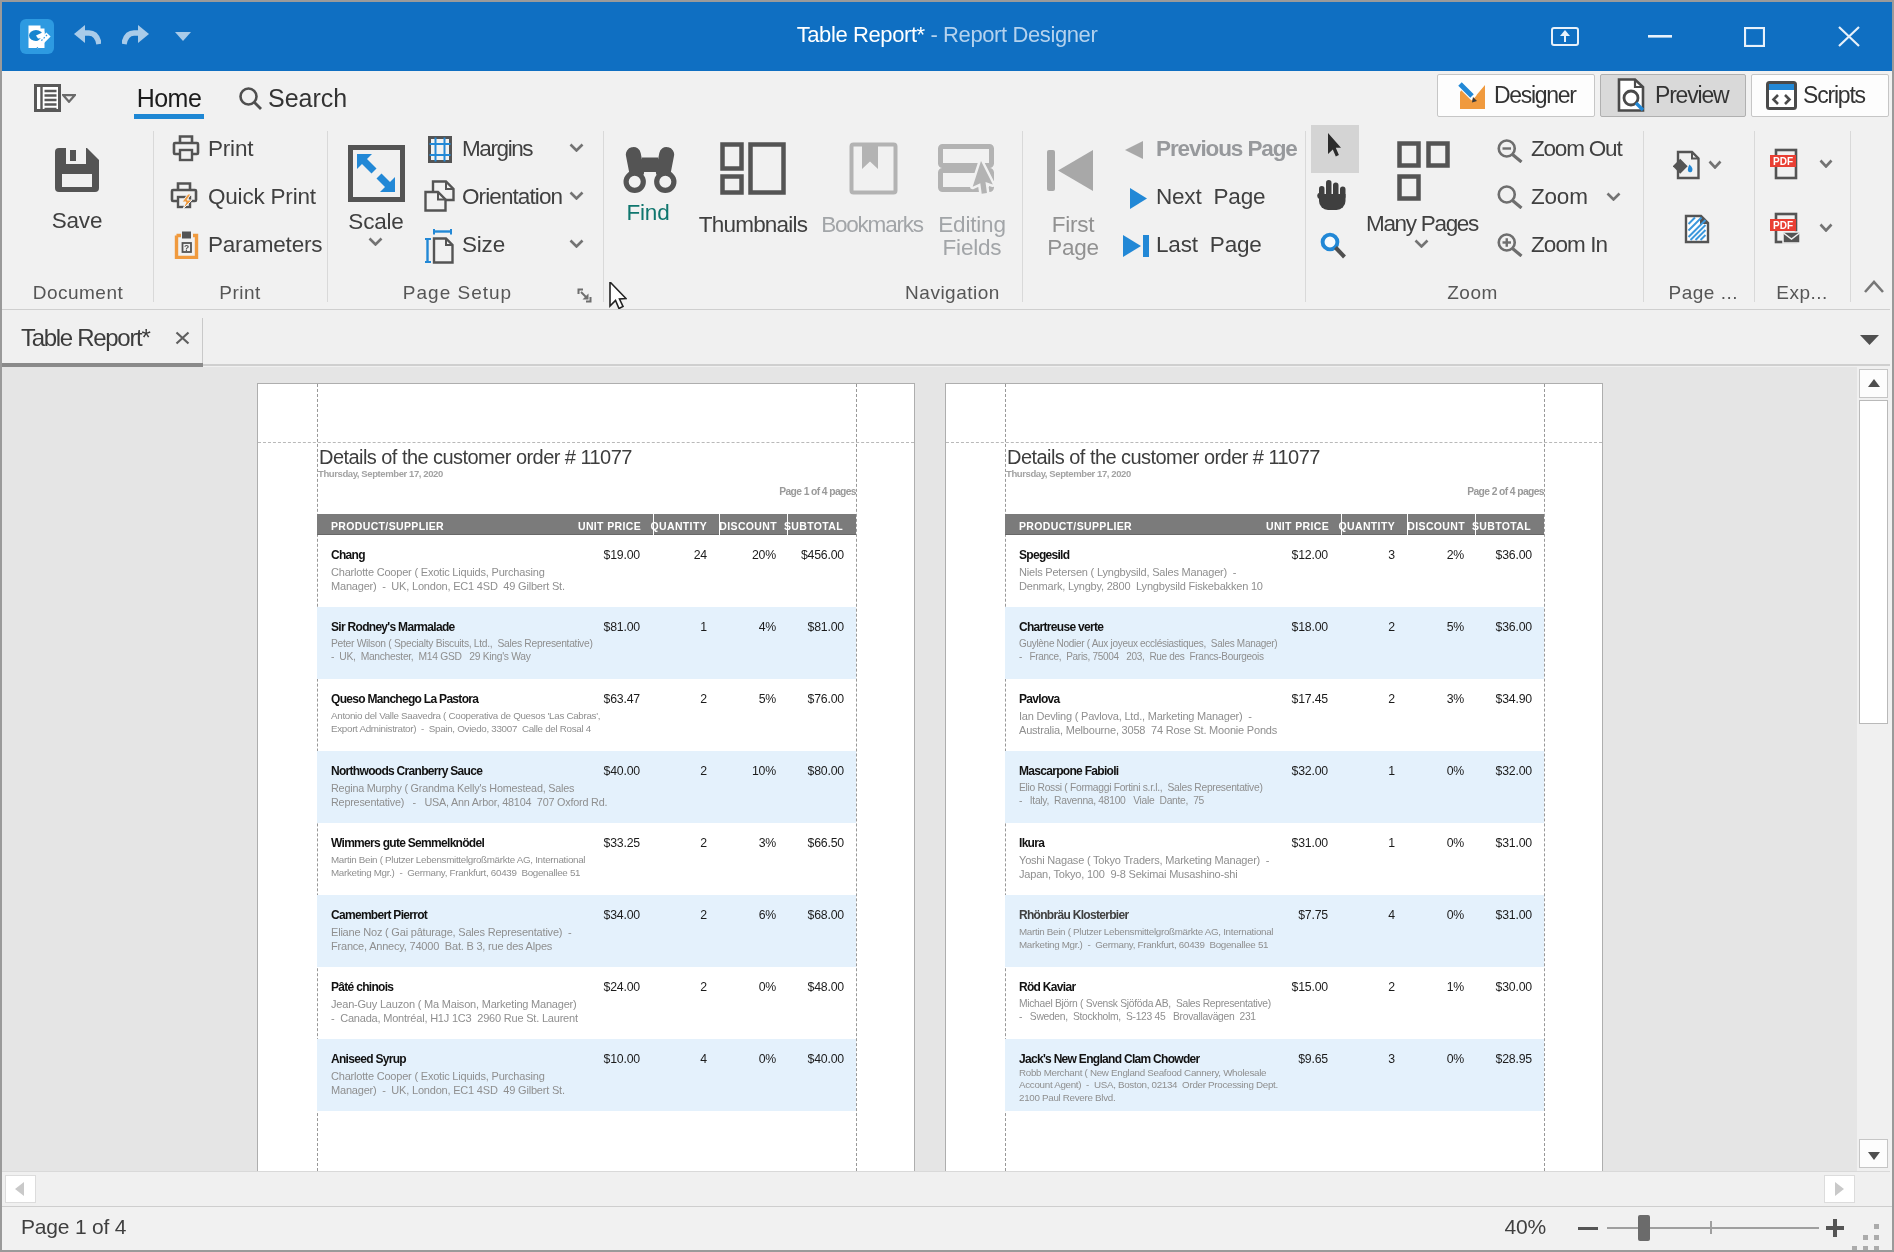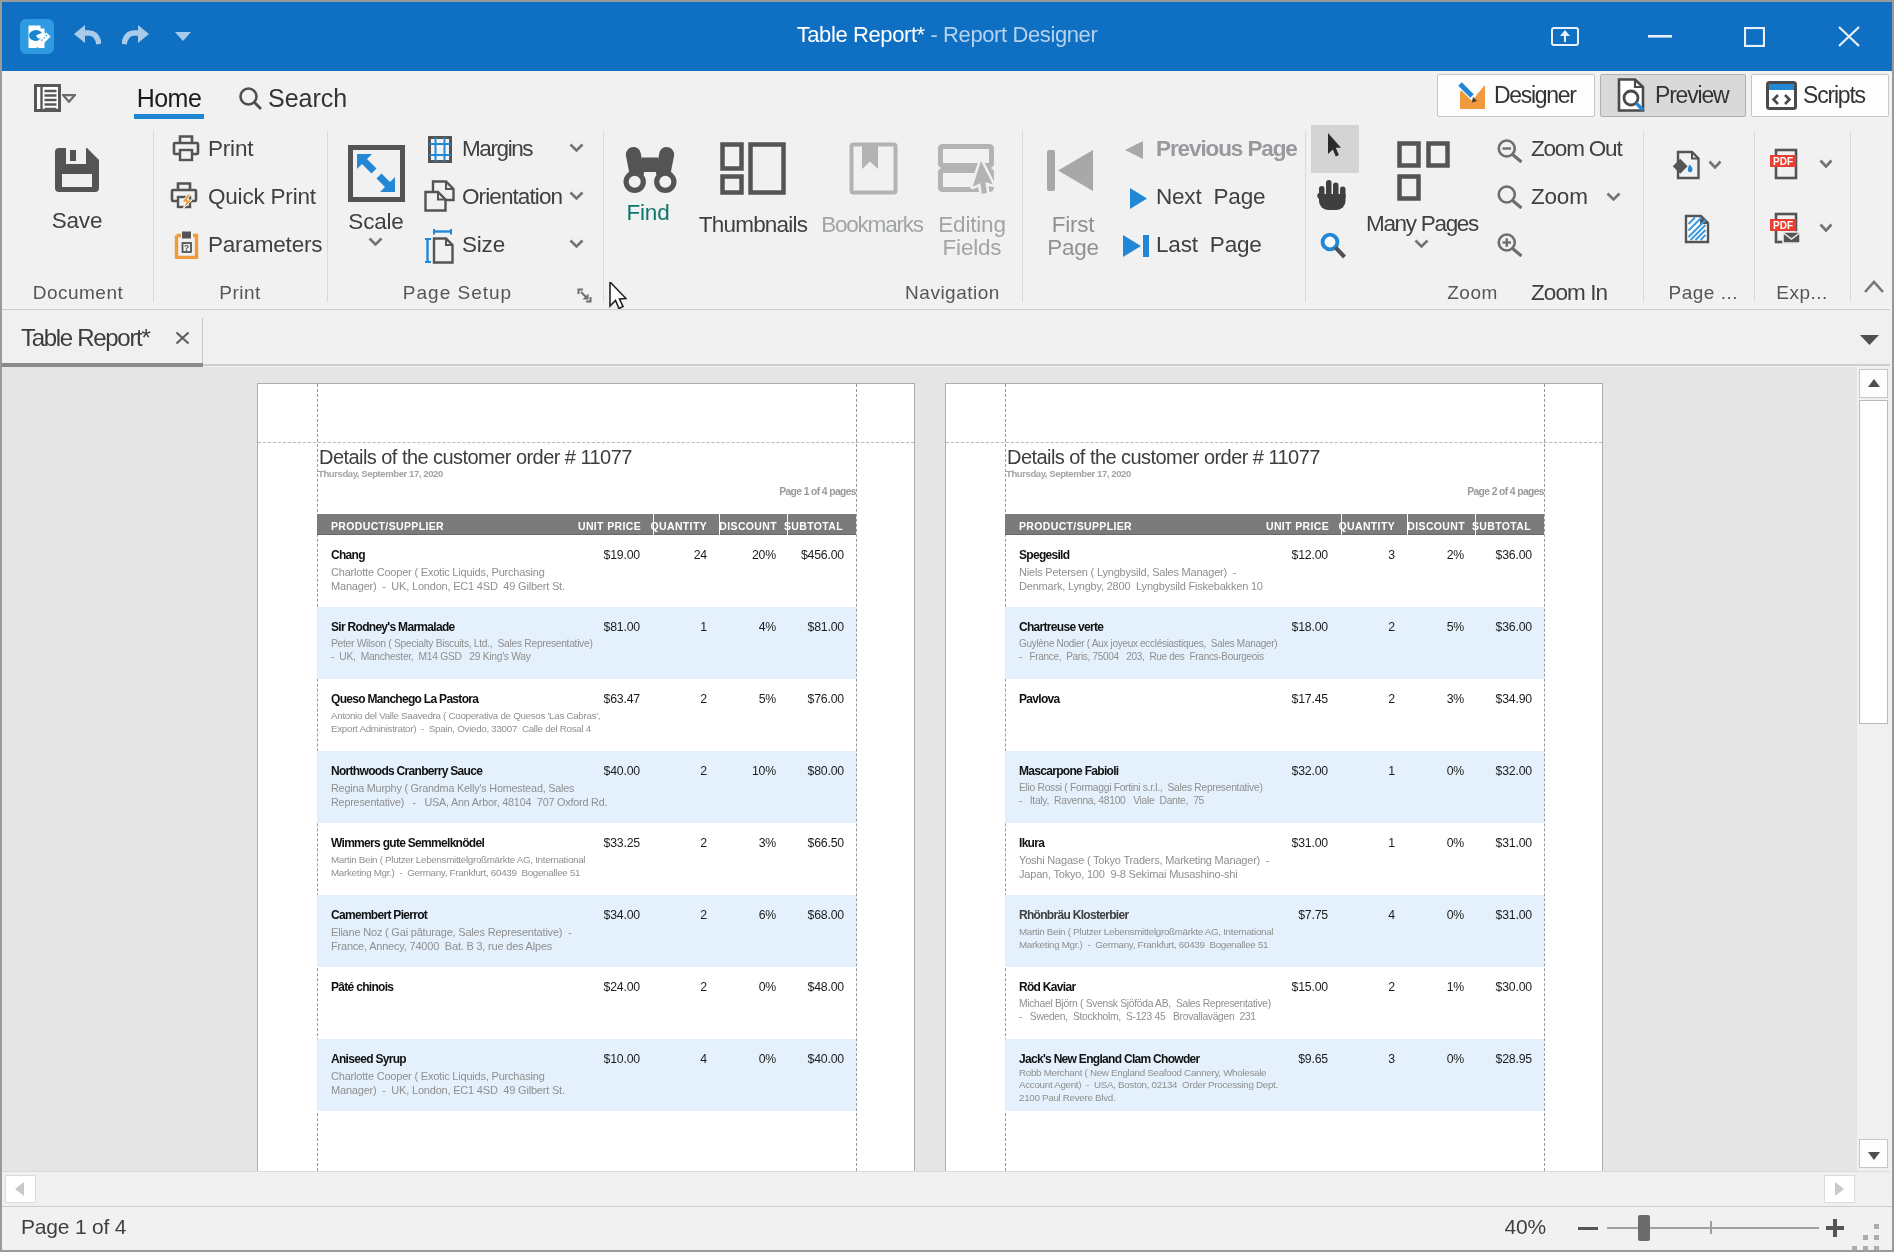--- a/index.html
+++ b/index.html
@@ -261,21 +261,21 @@
 <div style="position:absolute;left:1531px;top:184px;width:100px;height:26px;font-size:22.5px;color:#404040;letter-spacing:-0.2px;">Zoom</div>
 <svg style="position:absolute;left:1606px;top:192px;" width="15" height="9" viewBox="0 0 15 9">
       <polyline points="1.5,1.5 7.5,7.5 13.5,1.5" fill="none" stroke="#737373" stroke-width="2.6"></polyline>
     </svg>
 <svg style="position:absolute;left:1497px;top:233px;" width="27" height="24" viewBox="0 0 27 24">
 <circle cx="9.75" cy="9.5" r="8" fill="none" stroke="#6e6e6e" stroke-width="2.6"></circle>
 <path d="M15.5 15.5 L24.5 23" stroke="#6e6e6e" stroke-width="3.2"></path>
       <path d="M5.5 9.5 H14" stroke="#6e6e6e" stroke-width="2.4"></path>
       <path d="M9.75 5.25 V13.75" stroke="#6e6e6e" stroke-width="2.4"></path>
     </svg>
-<div style="position:absolute;left:1531px;top:232px;width:140px;height:26px;font-size:22.5px;color:#404040;letter-spacing:-0.9px;margin-top:48px;">Zoom In</div>
+<div style="position:absolute;left:1531px;top:232px;width:140px;height:26px;font-size:22.5px;color:#404040;letter-spacing:-0.9px;">Zoom In</div>
 <div style="position:absolute;left:1400px;top:282px;width:145px;height:22px;font-size:19px;color:#565656;letter-spacing:0.5px;text-align:center;">Zoom</div>
 <svg style="position:absolute;left:1673px;top:150px;" width="27" height="30" viewBox="0 0 27 30">
 <path d="M5 2 H19 L25.5 8.5 V28 H5 Z" fill="#f1f1f1" stroke="#545454" stroke-width="2.4"></path>
 <path d="M19 2 V8.5 H25.5" fill="none" stroke="#545454" stroke-width="2"></path>
 <rect x="2" y="11" width="10.5" height="10.5" transform="rotate(45 7.2 16.2)" fill="#545454"></rect>
 <path d="M16.5 14.5 q4.5 4 2.3 7.2 q-3.5 1.8 -4 -1.8 q0 -2.6 1.7 -5.4" fill="#2288d6"></path>
     </svg>
 <svg style="position:absolute;left:1708px;top:160px;" width="14" height="9" viewBox="0 0 14 9">
       <polyline points="1.5,1.5 7.0,7.5 12.5,1.5" fill="none" stroke="#737373" stroke-width="2.6"></polyline>
     </svg>
@@ -384,20 +384,21 @@
     <div style="position:absolute;top:908px;font-size:12.3px;color:#1c1c1c;letter-spacing:-0.2px;text-align:right;width:100px;left:540px;">$34.00</div>
     <div style="position:absolute;top:908px;font-size:12.3px;color:#1c1c1c;letter-spacing:-0.2px;text-align:right;width:100px;left:607px;">2</div>
     <div style="position:absolute;top:908px;font-size:12.3px;color:#1c1c1c;letter-spacing:-0.2px;text-align:right;width:100px;left:676px;">6%</div>
     <div style="position:absolute;top:908px;font-size:12.3px;color:#1c1c1c;letter-spacing:-0.2px;text-align:right;width:100px;left:744px;">$68.00</div>
     <div style="position:absolute;left:331px;top:925px;width:430px;color:#8f8f8f;white-space:pre;font-size:11px;line-height:14px;letter-spacing:-0.2px;">Eliane Noz ( Gai pâturage, Sales Representative)  -<br>France, Annecy, 74000  Bat. B 3, rue des Alpes</div>
     <div style="position:absolute;left:331px;top:980px;width:330px;height:16px;font-size:12px;font-weight:bold;color:#111;letter-spacing:-0.7px;">Pâté chinois</div>
     <div style="position:absolute;top:980px;font-size:12.3px;color:#1c1c1c;letter-spacing:-0.2px;text-align:right;width:100px;left:540px;">$24.00</div>
     <div style="position:absolute;top:980px;font-size:12.3px;color:#1c1c1c;letter-spacing:-0.2px;text-align:right;width:100px;left:607px;">2</div>
     <div style="position:absolute;top:980px;font-size:12.3px;color:#1c1c1c;letter-spacing:-0.2px;text-align:right;width:100px;left:676px;">0%</div>
     <div style="position:absolute;top:980px;font-size:12.3px;color:#1c1c1c;letter-spacing:-0.2px;text-align:right;width:100px;left:744px;">$48.00</div>
+    <div style="position:absolute;left:331px;top:997px;width:430px;color:#8f8f8f;white-space:pre;font-size:11px;line-height:14px;letter-spacing:-0.2px;">Jean-Guy Lauzon ( Ma Maison, Marketing Manager)<br>-  Canada, Montréal, H1J 1C3  2960 Rue St. Laurent</div>
     <div style="position:absolute;left:317px;top:1039px;width:539px;height:72px;background:#e4f1fc;"></div>
     <div style="position:absolute;left:331px;top:1052px;width:330px;height:16px;font-size:12px;font-weight:bold;color:#111;letter-spacing:-0.7px;">Aniseed Syrup</div>
     <div style="position:absolute;top:1052px;font-size:12.3px;color:#1c1c1c;letter-spacing:-0.2px;text-align:right;width:100px;left:540px;">$10.00</div>
     <div style="position:absolute;top:1052px;font-size:12.3px;color:#1c1c1c;letter-spacing:-0.2px;text-align:right;width:100px;left:607px;">4</div>
     <div style="position:absolute;top:1052px;font-size:12.3px;color:#1c1c1c;letter-spacing:-0.2px;text-align:right;width:100px;left:676px;">0%</div>
     <div style="position:absolute;top:1052px;font-size:12.3px;color:#1c1c1c;letter-spacing:-0.2px;text-align:right;width:100px;left:744px;">$40.00</div>
     <div style="position:absolute;left:331px;top:1069px;width:430px;color:#8f8f8f;white-space:pre;font-size:11px;line-height:14px;letter-spacing:-0.2px;">Charlotte Cooper ( Exotic Liquids, Purchasing<br>Manager)  -  UK, London, EC1 4SD  49 Gilbert St.</div>
 <div style="position:absolute;left:1007px;top:446px;width:520px;height:26px;font-size:20px;color:#3d3d3d;letter-spacing:-0.55px;">Details of the customer order # 11077</div>
     <div style="position:absolute;left:1006px;top:468px;width:300px;height:14px;font-size:9.5px;font-weight:bold;color:#a2a2a2;letter-spacing:-0.4px;">Thursday, September 17, 2020</div>
     <div style="position:absolute;left:1344px;top:486px;width:200px;height:14px;font-size:10.3px;font-weight:bold;color:#9a9a9a;letter-spacing:-0.6px;text-align:right;">Page 2 of 4 pages</div>
@@ -421,20 +422,21 @@
     <div style="position:absolute;top:620px;font-size:12.3px;color:#1c1c1c;letter-spacing:-0.2px;text-align:right;width:100px;left:1228px;">$18.00</div>
     <div style="position:absolute;top:620px;font-size:12.3px;color:#1c1c1c;letter-spacing:-0.2px;text-align:right;width:100px;left:1295px;">2</div>
     <div style="position:absolute;top:620px;font-size:12.3px;color:#1c1c1c;letter-spacing:-0.2px;text-align:right;width:100px;left:1364px;">5%</div>
     <div style="position:absolute;top:620px;font-size:12.3px;color:#1c1c1c;letter-spacing:-0.2px;text-align:right;width:100px;left:1432px;">$36.00</div>
     <div style="position:absolute;left:1019px;top:637px;width:430px;color:#8f8f8f;white-space:pre;font-size:10px;line-height:13px;letter-spacing:-0.3px;">Guylène Nodier ( Aux joyeux ecclésiastiques,  Sales Manager)<br>-   France,  Paris, 75004   203,  Rue des  Francs-Bourgeois</div>
     <div style="position:absolute;left:1019px;top:692px;width:330px;height:16px;font-size:12px;font-weight:bold;color:#111;letter-spacing:-0.7px;">Pavlova</div>
     <div style="position:absolute;top:692px;font-size:12.3px;color:#1c1c1c;letter-spacing:-0.2px;text-align:right;width:100px;left:1228px;">$17.45</div>
     <div style="position:absolute;top:692px;font-size:12.3px;color:#1c1c1c;letter-spacing:-0.2px;text-align:right;width:100px;left:1295px;">2</div>
     <div style="position:absolute;top:692px;font-size:12.3px;color:#1c1c1c;letter-spacing:-0.2px;text-align:right;width:100px;left:1364px;">3%</div>
     <div style="position:absolute;top:692px;font-size:12.3px;color:#1c1c1c;letter-spacing:-0.2px;text-align:right;width:100px;left:1432px;">$34.90</div>
+    <div style="position:absolute;left:1019px;top:709px;width:430px;color:#8f8f8f;white-space:pre;font-size:11px;line-height:14px;letter-spacing:-0.2px;">Ian Devling ( Pavlova, Ltd., Marketing Manager)  -<br>Australia, Melbourne, 3058  74 Rose St. Moonie Ponds</div>
     <div style="position:absolute;left:1005px;top:751px;width:539px;height:72px;background:#e4f1fc;"></div>
     <div style="position:absolute;left:1019px;top:764px;width:330px;height:16px;font-size:12px;font-weight:bold;color:#111;letter-spacing:-0.7px;">Mascarpone Fabioli</div>
     <div style="position:absolute;top:764px;font-size:12.3px;color:#1c1c1c;letter-spacing:-0.2px;text-align:right;width:100px;left:1228px;">$32.00</div>
     <div style="position:absolute;top:764px;font-size:12.3px;color:#1c1c1c;letter-spacing:-0.2px;text-align:right;width:100px;left:1295px;">1</div>
     <div style="position:absolute;top:764px;font-size:12.3px;color:#1c1c1c;letter-spacing:-0.2px;text-align:right;width:100px;left:1364px;">0%</div>
     <div style="position:absolute;top:764px;font-size:12.3px;color:#1c1c1c;letter-spacing:-0.2px;text-align:right;width:100px;left:1432px;">$32.00</div>
     <div style="position:absolute;left:1019px;top:781px;width:430px;color:#8f8f8f;white-space:pre;font-size:10.3px;line-height:13px;letter-spacing:-0.3px;">Elio Rossi ( Formaggi Fortini s.r.l.,  Sales Representative)<br>-   Italy,  Ravenna, 48100   Viale  Dante,  75</div>
     <div style="position:absolute;left:1019px;top:836px;width:330px;height:16px;font-size:12px;font-weight:bold;color:#111;letter-spacing:-0.7px;">Ikura</div>
     <div style="position:absolute;top:836px;font-size:12.3px;color:#1c1c1c;letter-spacing:-0.2px;text-align:right;width:100px;left:1228px;">$31.00</div>
     <div style="position:absolute;top:836px;font-size:12.3px;color:#1c1c1c;letter-spacing:-0.2px;text-align:right;width:100px;left:1295px;">1</div>

